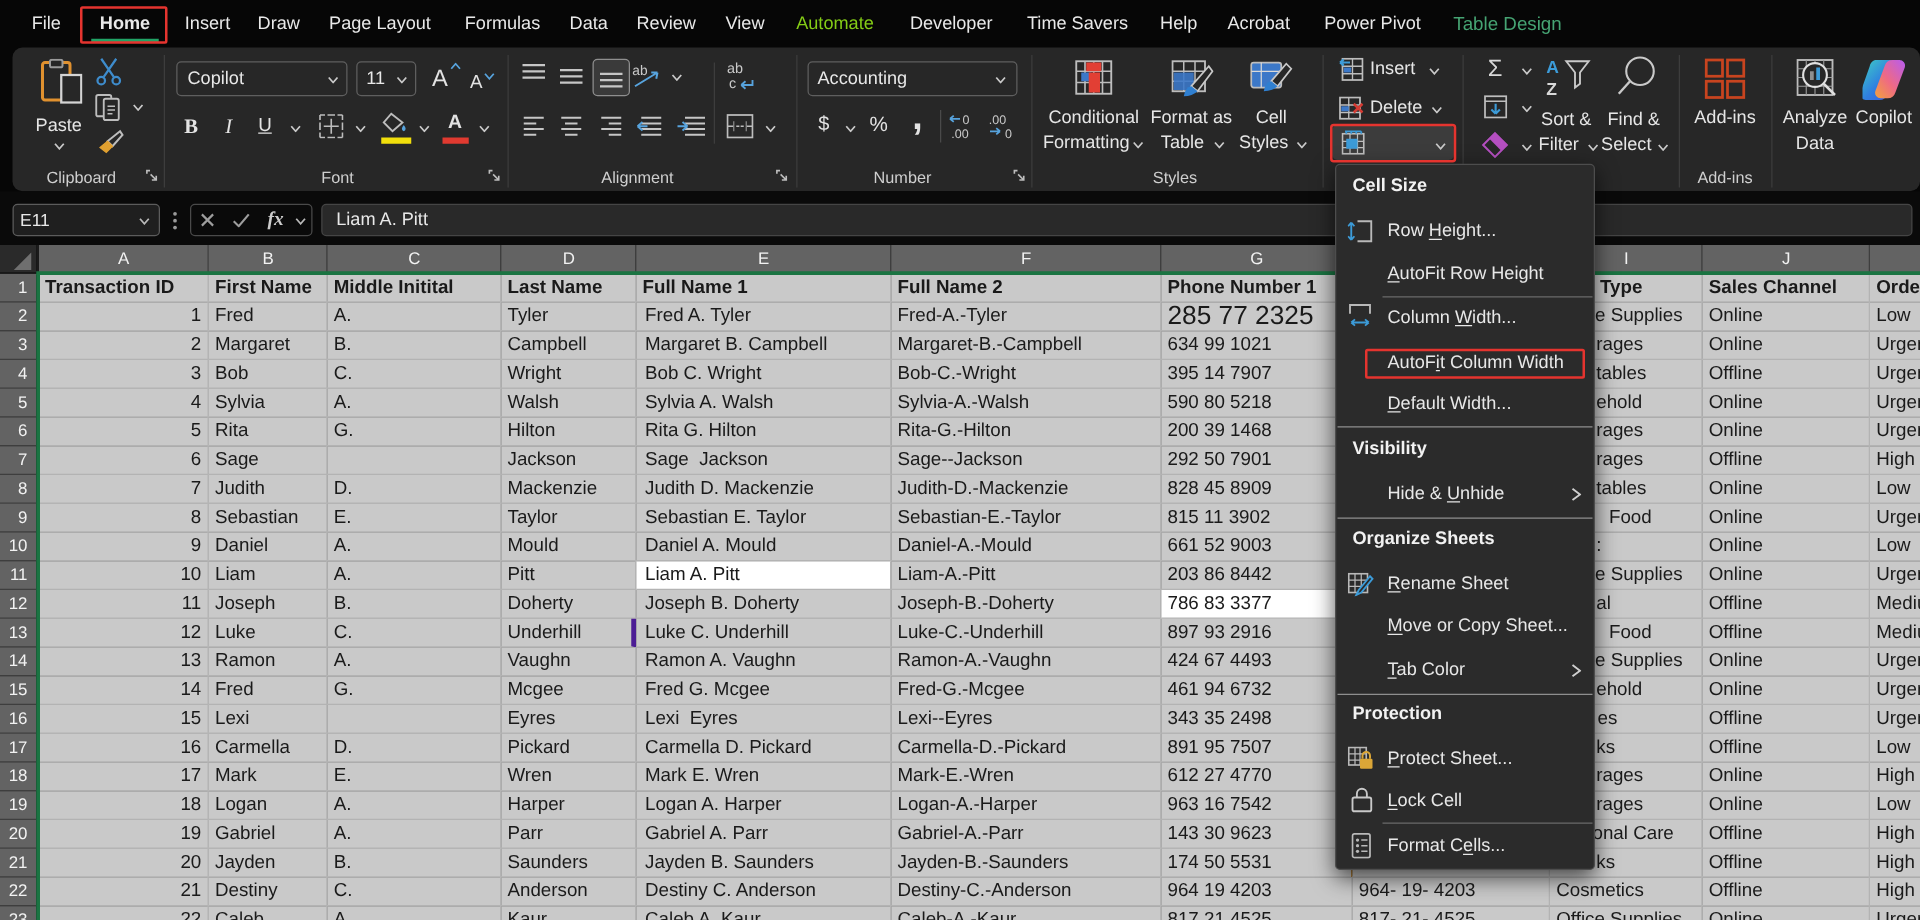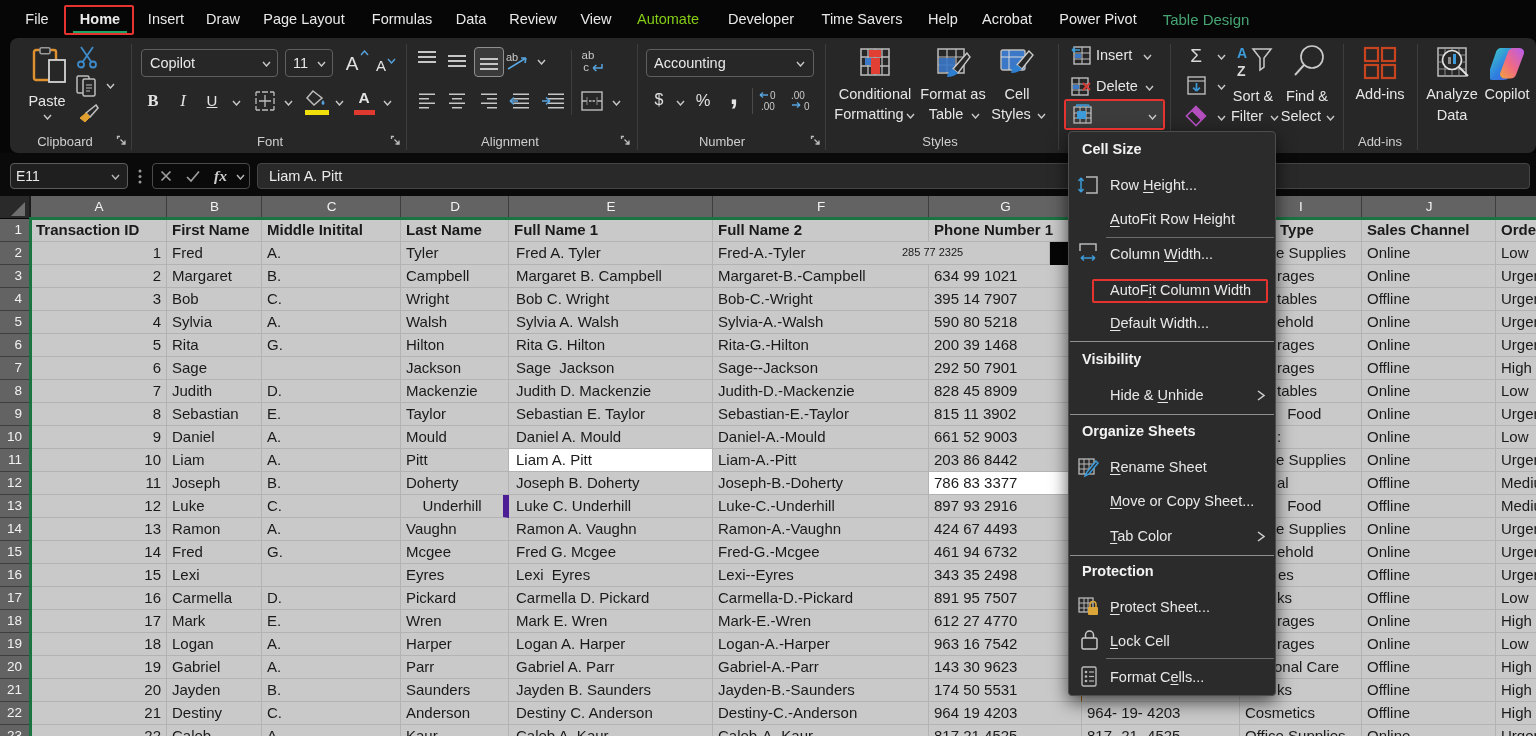--- a/index.html
+++ b/index.html
@@ -411,21 +411,21 @@
 <div style="position:absolute;left:1082px;top:219px;width:158px;height:23px;background:#c9c9c9;border-right:1px solid #b3b3b3;border-bottom:1px solid #b3b3b3;color:#1a1a1a;font-size:15px;font-weight:700;line-height:21px;white-space:nowrap;overflow:hidden;text-align:left;padding-left:5px;padding-right:5px;">Phone Number 2</div>
 <div style="position:absolute;left:1240px;top:219px;width:122px;height:23px;background:#c9c9c9;border-right:1px solid #b3b3b3;border-bottom:1px solid #b3b3b3;color:#1a1a1a;font-size:15px;font-weight:700;line-height:21px;white-space:nowrap;overflow:hidden;text-align:left;padding-left:5px;padding-right:5px;">Item Type</div>
 <div style="position:absolute;left:1362px;top:219px;width:134px;height:23px;background:#c9c9c9;border-right:1px solid #b3b3b3;border-bottom:1px solid #b3b3b3;color:#1a1a1a;font-size:15px;font-weight:700;line-height:21px;white-space:nowrap;overflow:hidden;text-align:left;padding-left:5px;padding-right:5px;">Sales Channel</div>
 <div style="position:absolute;left:1496px;top:219px;width:164px;height:23px;background:#c9c9c9;border-right:1px solid #b3b3b3;border-bottom:1px solid #b3b3b3;color:#1a1a1a;font-size:15px;font-weight:700;line-height:21px;white-space:nowrap;overflow:hidden;text-align:left;padding-left:5px;padding-right:5px;">Order Priority</div>
 <div style="position:absolute;left:31px;top:242px;width:136px;height:23px;background:#c9c9c9;border-right:1px solid #b3b3b3;border-bottom:1px solid #b3b3b3;color:#1a1a1a;font-size:15px;font-weight:400;line-height:21px;white-space:nowrap;overflow:hidden;text-align:right;padding-left:5px;padding-right:5px;">1</div>
 <div style="position:absolute;left:167px;top:242px;width:95px;height:23px;background:#c9c9c9;border-right:1px solid #b3b3b3;border-bottom:1px solid #b3b3b3;color:#1a1a1a;font-size:15px;font-weight:400;line-height:21px;white-space:nowrap;overflow:hidden;text-align:left;padding-left:5px;padding-right:5px;">Fred</div>
 <div style="position:absolute;left:262px;top:242px;width:139px;height:23px;background:#c9c9c9;border-right:1px solid #b3b3b3;border-bottom:1px solid #b3b3b3;color:#1a1a1a;font-size:15px;font-weight:400;line-height:21px;white-space:nowrap;overflow:hidden;text-align:left;padding-left:5px;padding-right:5px;">A.</div>
 <div style="position:absolute;left:401px;top:242px;width:108px;height:23px;background:#c9c9c9;border-right:1px solid #b3b3b3;border-bottom:1px solid #b3b3b3;color:#1a1a1a;font-size:15px;font-weight:400;line-height:21px;white-space:nowrap;overflow:hidden;text-align:left;padding-left:5px;padding-right:5px;">Tyler</div>
 <div style="position:absolute;left:509px;top:242px;width:204px;height:23px;background:#c9c9c9;border-right:1px solid #b3b3b3;border-bottom:1px solid #b3b3b3;color:#1a1a1a;font-size:15px;font-weight:400;line-height:21px;white-space:nowrap;overflow:hidden;text-align:left;padding-left:7px;padding-right:5px;">Fred A. Tyler</div>
 <div style="position:absolute;left:713px;top:242px;width:216px;height:23px;background:#c9c9c9;border-right:1px solid #b3b3b3;border-bottom:1px solid #b3b3b3;color:#1a1a1a;font-size:15px;font-weight:400;line-height:21px;white-space:nowrap;overflow:hidden;text-align:left;padding-left:5px;padding-right:5px;">Fred-A.-Tyler</div>
-<div style="position:absolute;left:897px;top:242px;width:153px;height:23px;background:#c9c9c9;border-right:1px solid #b3b3b3;border-bottom:1px solid #b3b3b3;color:#1a1a1a;font-size:11px;font-weight:400;line-height:21px;white-space:nowrap;overflow:hidden;text-align:left;padding-left:5px;padding-right:5px;">285 77 2325</div>
+<div style="position:absolute;left:929px;top:242px;width:153px;height:23px;background:#c9c9c9;border-right:1px solid #b3b3b3;border-bottom:1px solid #b3b3b3;color:#1a1a1a;font-size:21px;font-weight:400;line-height:21px;white-space:nowrap;overflow:hidden;text-align:left;padding-left:5px;padding-right:5px;">285 77 2325</div>
 <div style="position:absolute;left:1082px;top:242px;width:158px;height:23px;background:#c9c9c9;border-right:1px solid #b3b3b3;border-bottom:1px solid #b3b3b3;color:#1a1a1a;font-size:15px;font-weight:400;line-height:21px;white-space:nowrap;overflow:hidden;text-align:left;padding-left:5px;padding-right:5px;">285- 77- 2325</div>
 <div style="position:absolute;left:1240px;top:242px;width:122px;height:23px;background:#c9c9c9;border-right:1px solid #b3b3b3;border-bottom:1px solid #b3b3b3;color:#1a1a1a;font-size:15px;font-weight:400;line-height:21px;white-space:nowrap;overflow:hidden;text-align:left;padding-left:5px;padding-right:5px;"><span style="padding-left:31px">e Supplies</span></div>
 <div style="position:absolute;left:1362px;top:242px;width:134px;height:23px;background:#c9c9c9;border-right:1px solid #b3b3b3;border-bottom:1px solid #b3b3b3;color:#1a1a1a;font-size:15px;font-weight:400;line-height:21px;white-space:nowrap;overflow:hidden;text-align:left;padding-left:5px;padding-right:5px;">Online</div>
 <div style="position:absolute;left:1496px;top:242px;width:164px;height:23px;background:#c9c9c9;border-right:1px solid #b3b3b3;border-bottom:1px solid #b3b3b3;color:#1a1a1a;font-size:15px;font-weight:400;line-height:21px;white-space:nowrap;overflow:hidden;text-align:left;padding-left:5px;padding-right:5px;">Low</div>
 <div style="position:absolute;left:31px;top:265px;width:136px;height:23px;background:#c9c9c9;border-right:1px solid #b3b3b3;border-bottom:1px solid #b3b3b3;color:#1a1a1a;font-size:15px;font-weight:400;line-height:21px;white-space:nowrap;overflow:hidden;text-align:right;padding-left:5px;padding-right:5px;">2</div>
 <div style="position:absolute;left:167px;top:265px;width:95px;height:23px;background:#c9c9c9;border-right:1px solid #b3b3b3;border-bottom:1px solid #b3b3b3;color:#1a1a1a;font-size:15px;font-weight:400;line-height:21px;white-space:nowrap;overflow:hidden;text-align:left;padding-left:5px;padding-right:5px;">Margaret</div>
 <div style="position:absolute;left:262px;top:265px;width:139px;height:23px;background:#c9c9c9;border-right:1px solid #b3b3b3;border-bottom:1px solid #b3b3b3;color:#1a1a1a;font-size:15px;font-weight:400;line-height:21px;white-space:nowrap;overflow:hidden;text-align:left;padding-left:5px;padding-right:5px;">B.</div>
 <div style="position:absolute;left:401px;top:265px;width:108px;height:23px;background:#c9c9c9;border-right:1px solid #b3b3b3;border-bottom:1px solid #b3b3b3;color:#1a1a1a;font-size:15px;font-weight:400;line-height:21px;white-space:nowrap;overflow:hidden;text-align:left;padding-left:5px;padding-right:5px;">Campbell</div>
 <div style="position:absolute;left:509px;top:265px;width:204px;height:23px;background:#c9c9c9;border-right:1px solid #b3b3b3;border-bottom:1px solid #b3b3b3;color:#1a1a1a;font-size:15px;font-weight:400;line-height:21px;white-space:nowrap;overflow:hidden;text-align:left;padding-left:7px;padding-right:5px;">Margaret B. Campbell</div>
 <div style="position:absolute;left:713px;top:265px;width:216px;height:23px;background:#c9c9c9;border-right:1px solid #b3b3b3;border-bottom:1px solid #b3b3b3;color:#1a1a1a;font-size:15px;font-weight:400;line-height:21px;white-space:nowrap;overflow:hidden;text-align:left;padding-left:5px;padding-right:5px;">Margaret-B.-Campbell</div>
@@ -529,21 +529,21 @@
 <div style="position:absolute;left:509px;top:472px;width:204px;height:23px;background:#c9c9c9;border-right:1px solid #b3b3b3;border-bottom:1px solid #b3b3b3;color:#1a1a1a;font-size:15px;font-weight:400;line-height:21px;white-space:nowrap;overflow:hidden;text-align:left;padding-left:7px;padding-right:5px;">Joseph B. Doherty</div>
 <div style="position:absolute;left:713px;top:472px;width:216px;height:23px;background:#c9c9c9;border-right:1px solid #b3b3b3;border-bottom:1px solid #b3b3b3;color:#1a1a1a;font-size:15px;font-weight:400;line-height:21px;white-space:nowrap;overflow:hidden;text-align:left;padding-left:5px;padding-right:5px;">Joseph-B.-Doherty</div>
 <div style="position:absolute;left:929px;top:472px;width:153px;height:23px;background:#ffffff;border-right:1px solid #b3b3b3;border-bottom:1px solid #b3b3b3;color:#1a1a1a;font-size:15px;font-weight:400;line-height:21px;white-space:nowrap;overflow:hidden;text-align:left;padding-left:5px;padding-right:5px;">786 83 3377</div>
 <div style="position:absolute;left:1082px;top:472px;width:158px;height:23px;background:#c9c9c9;border-right:1px solid #b3b3b3;border-bottom:1px solid #b3b3b3;color:#1a1a1a;font-size:15px;font-weight:400;line-height:21px;white-space:nowrap;overflow:hidden;text-align:left;padding-left:5px;padding-right:5px;">786- 83- 3377</div>
 <div style="position:absolute;left:1240px;top:472px;width:122px;height:23px;background:#c9c9c9;border-right:1px solid #b3b3b3;border-bottom:1px solid #b3b3b3;color:#1a1a1a;font-size:15px;font-weight:400;line-height:21px;white-space:nowrap;overflow:hidden;text-align:left;padding-left:5px;padding-right:5px;"><span style="padding-left:32px">al</span></div>
 <div style="position:absolute;left:1362px;top:472px;width:134px;height:23px;background:#c9c9c9;border-right:1px solid #b3b3b3;border-bottom:1px solid #b3b3b3;color:#1a1a1a;font-size:15px;font-weight:400;line-height:21px;white-space:nowrap;overflow:hidden;text-align:left;padding-left:5px;padding-right:5px;">Offline</div>
 <div style="position:absolute;left:1496px;top:472px;width:164px;height:23px;background:#c9c9c9;border-right:1px solid #b3b3b3;border-bottom:1px solid #b3b3b3;color:#1a1a1a;font-size:15px;font-weight:400;line-height:21px;white-space:nowrap;overflow:hidden;text-align:left;padding-left:5px;padding-right:5px;">Medium</div>
 <div style="position:absolute;left:31px;top:495px;width:136px;height:23px;background:#c9c9c9;border-right:1px solid #b3b3b3;border-bottom:1px solid #b3b3b3;color:#1a1a1a;font-size:15px;font-weight:400;line-height:21px;white-space:nowrap;overflow:hidden;text-align:right;padding-left:5px;padding-right:5px;">12</div>
 <div style="position:absolute;left:167px;top:495px;width:95px;height:23px;background:#c9c9c9;border-right:1px solid #b3b3b3;border-bottom:1px solid #b3b3b3;color:#1a1a1a;font-size:15px;font-weight:400;line-height:21px;white-space:nowrap;overflow:hidden;text-align:left;padding-left:5px;padding-right:5px;">Luke</div>
 <div style="position:absolute;left:262px;top:495px;width:139px;height:23px;background:#c9c9c9;border-right:1px solid #b3b3b3;border-bottom:1px solid #b3b3b3;color:#1a1a1a;font-size:15px;font-weight:400;line-height:21px;white-space:nowrap;overflow:hidden;text-align:left;padding-left:5px;padding-right:5px;">C.</div>
-<div style="position:absolute;left:401px;top:495px;width:108px;height:23px;background:#c9c9c9;border-right:6px solid #4c1d95;border-bottom:1px solid #b3b3b3;color:#1a1a1a;font-size:15px;font-weight:400;line-height:21px;white-space:nowrap;overflow:hidden;text-align:center;padding-left:5px;padding-right:5px;">Underhill</div>
+<div style="position:absolute;left:401px;top:495px;width:108px;height:23px;background:#c9c9c9;border-right:4px solid #4c1d95;border-bottom:1px solid #b3b3b3;color:#1a1a1a;font-size:15px;font-weight:400;line-height:21px;white-space:nowrap;overflow:hidden;text-align:left;padding-left:5px;padding-right:5px;">Underhill</div>
 <div style="position:absolute;left:509px;top:495px;width:204px;height:23px;background:#c9c9c9;border-right:1px solid #b3b3b3;border-bottom:1px solid #b3b3b3;color:#1a1a1a;font-size:15px;font-weight:400;line-height:21px;white-space:nowrap;overflow:hidden;text-align:left;padding-left:7px;padding-right:5px;">Luke C. Underhill</div>
 <div style="position:absolute;left:713px;top:495px;width:216px;height:23px;background:#c9c9c9;border-right:1px solid #b3b3b3;border-bottom:1px solid #b3b3b3;color:#1a1a1a;font-size:15px;font-weight:400;line-height:21px;white-space:nowrap;overflow:hidden;text-align:left;padding-left:5px;padding-right:5px;">Luke-C.-Underhill</div>
 <div style="position:absolute;left:929px;top:495px;width:153px;height:23px;background:#c9c9c9;border-right:1px solid #b3b3b3;border-bottom:1px solid #b3b3b3;color:#1a1a1a;font-size:15px;font-weight:400;line-height:21px;white-space:nowrap;overflow:hidden;text-align:left;padding-left:5px;padding-right:5px;">897 93 2916</div>
 <div style="position:absolute;left:1082px;top:495px;width:158px;height:23px;background:#c9c9c9;border-right:1px solid #b3b3b3;border-bottom:1px solid #b3b3b3;color:#1a1a1a;font-size:15px;font-weight:400;line-height:21px;white-space:nowrap;overflow:hidden;text-align:left;padding-left:5px;padding-right:5px;">897- 93- 2916</div>
 <div style="position:absolute;left:1240px;top:495px;width:122px;height:23px;background:#c9c9c9;border-right:1px solid #b3b3b3;border-bottom:1px solid #b3b3b3;color:#1a1a1a;font-size:15px;font-weight:400;line-height:21px;white-space:nowrap;overflow:hidden;text-align:left;padding-left:5px;padding-right:5px;"><span style="padding-left:38px">&nbsp;Food</span></div>
 <div style="position:absolute;left:1362px;top:495px;width:134px;height:23px;background:#c9c9c9;border-right:1px solid #b3b3b3;border-bottom:1px solid #b3b3b3;color:#1a1a1a;font-size:15px;font-weight:400;line-height:21px;white-space:nowrap;overflow:hidden;text-align:left;padding-left:5px;padding-right:5px;">Offline</div>
 <div style="position:absolute;left:1496px;top:495px;width:164px;height:23px;background:#c9c9c9;border-right:1px solid #b3b3b3;border-bottom:1px solid #b3b3b3;color:#1a1a1a;font-size:15px;font-weight:400;line-height:21px;white-space:nowrap;overflow:hidden;text-align:left;padding-left:5px;padding-right:5px;">Medium</div>
 <div style="position:absolute;left:31px;top:518px;width:136px;height:23px;background:#c9c9c9;border-right:1px solid #b3b3b3;border-bottom:1px solid #b3b3b3;color:#1a1a1a;font-size:15px;font-weight:400;line-height:21px;white-space:nowrap;overflow:hidden;text-align:right;padding-left:5px;padding-right:5px;">13</div>
 <div style="position:absolute;left:167px;top:518px;width:95px;height:23px;background:#c9c9c9;border-right:1px solid #b3b3b3;border-bottom:1px solid #b3b3b3;color:#1a1a1a;font-size:15px;font-weight:400;line-height:21px;white-space:nowrap;overflow:hidden;text-align:left;padding-left:5px;padding-right:5px;">Ramon</div>
 <div style="position:absolute;left:262px;top:518px;width:139px;height:23px;background:#c9c9c9;border-right:1px solid #b3b3b3;border-bottom:1px solid #b3b3b3;color:#1a1a1a;font-size:15px;font-weight:400;line-height:21px;white-space:nowrap;overflow:hidden;text-align:left;padding-left:5px;padding-right:5px;">A.</div>

